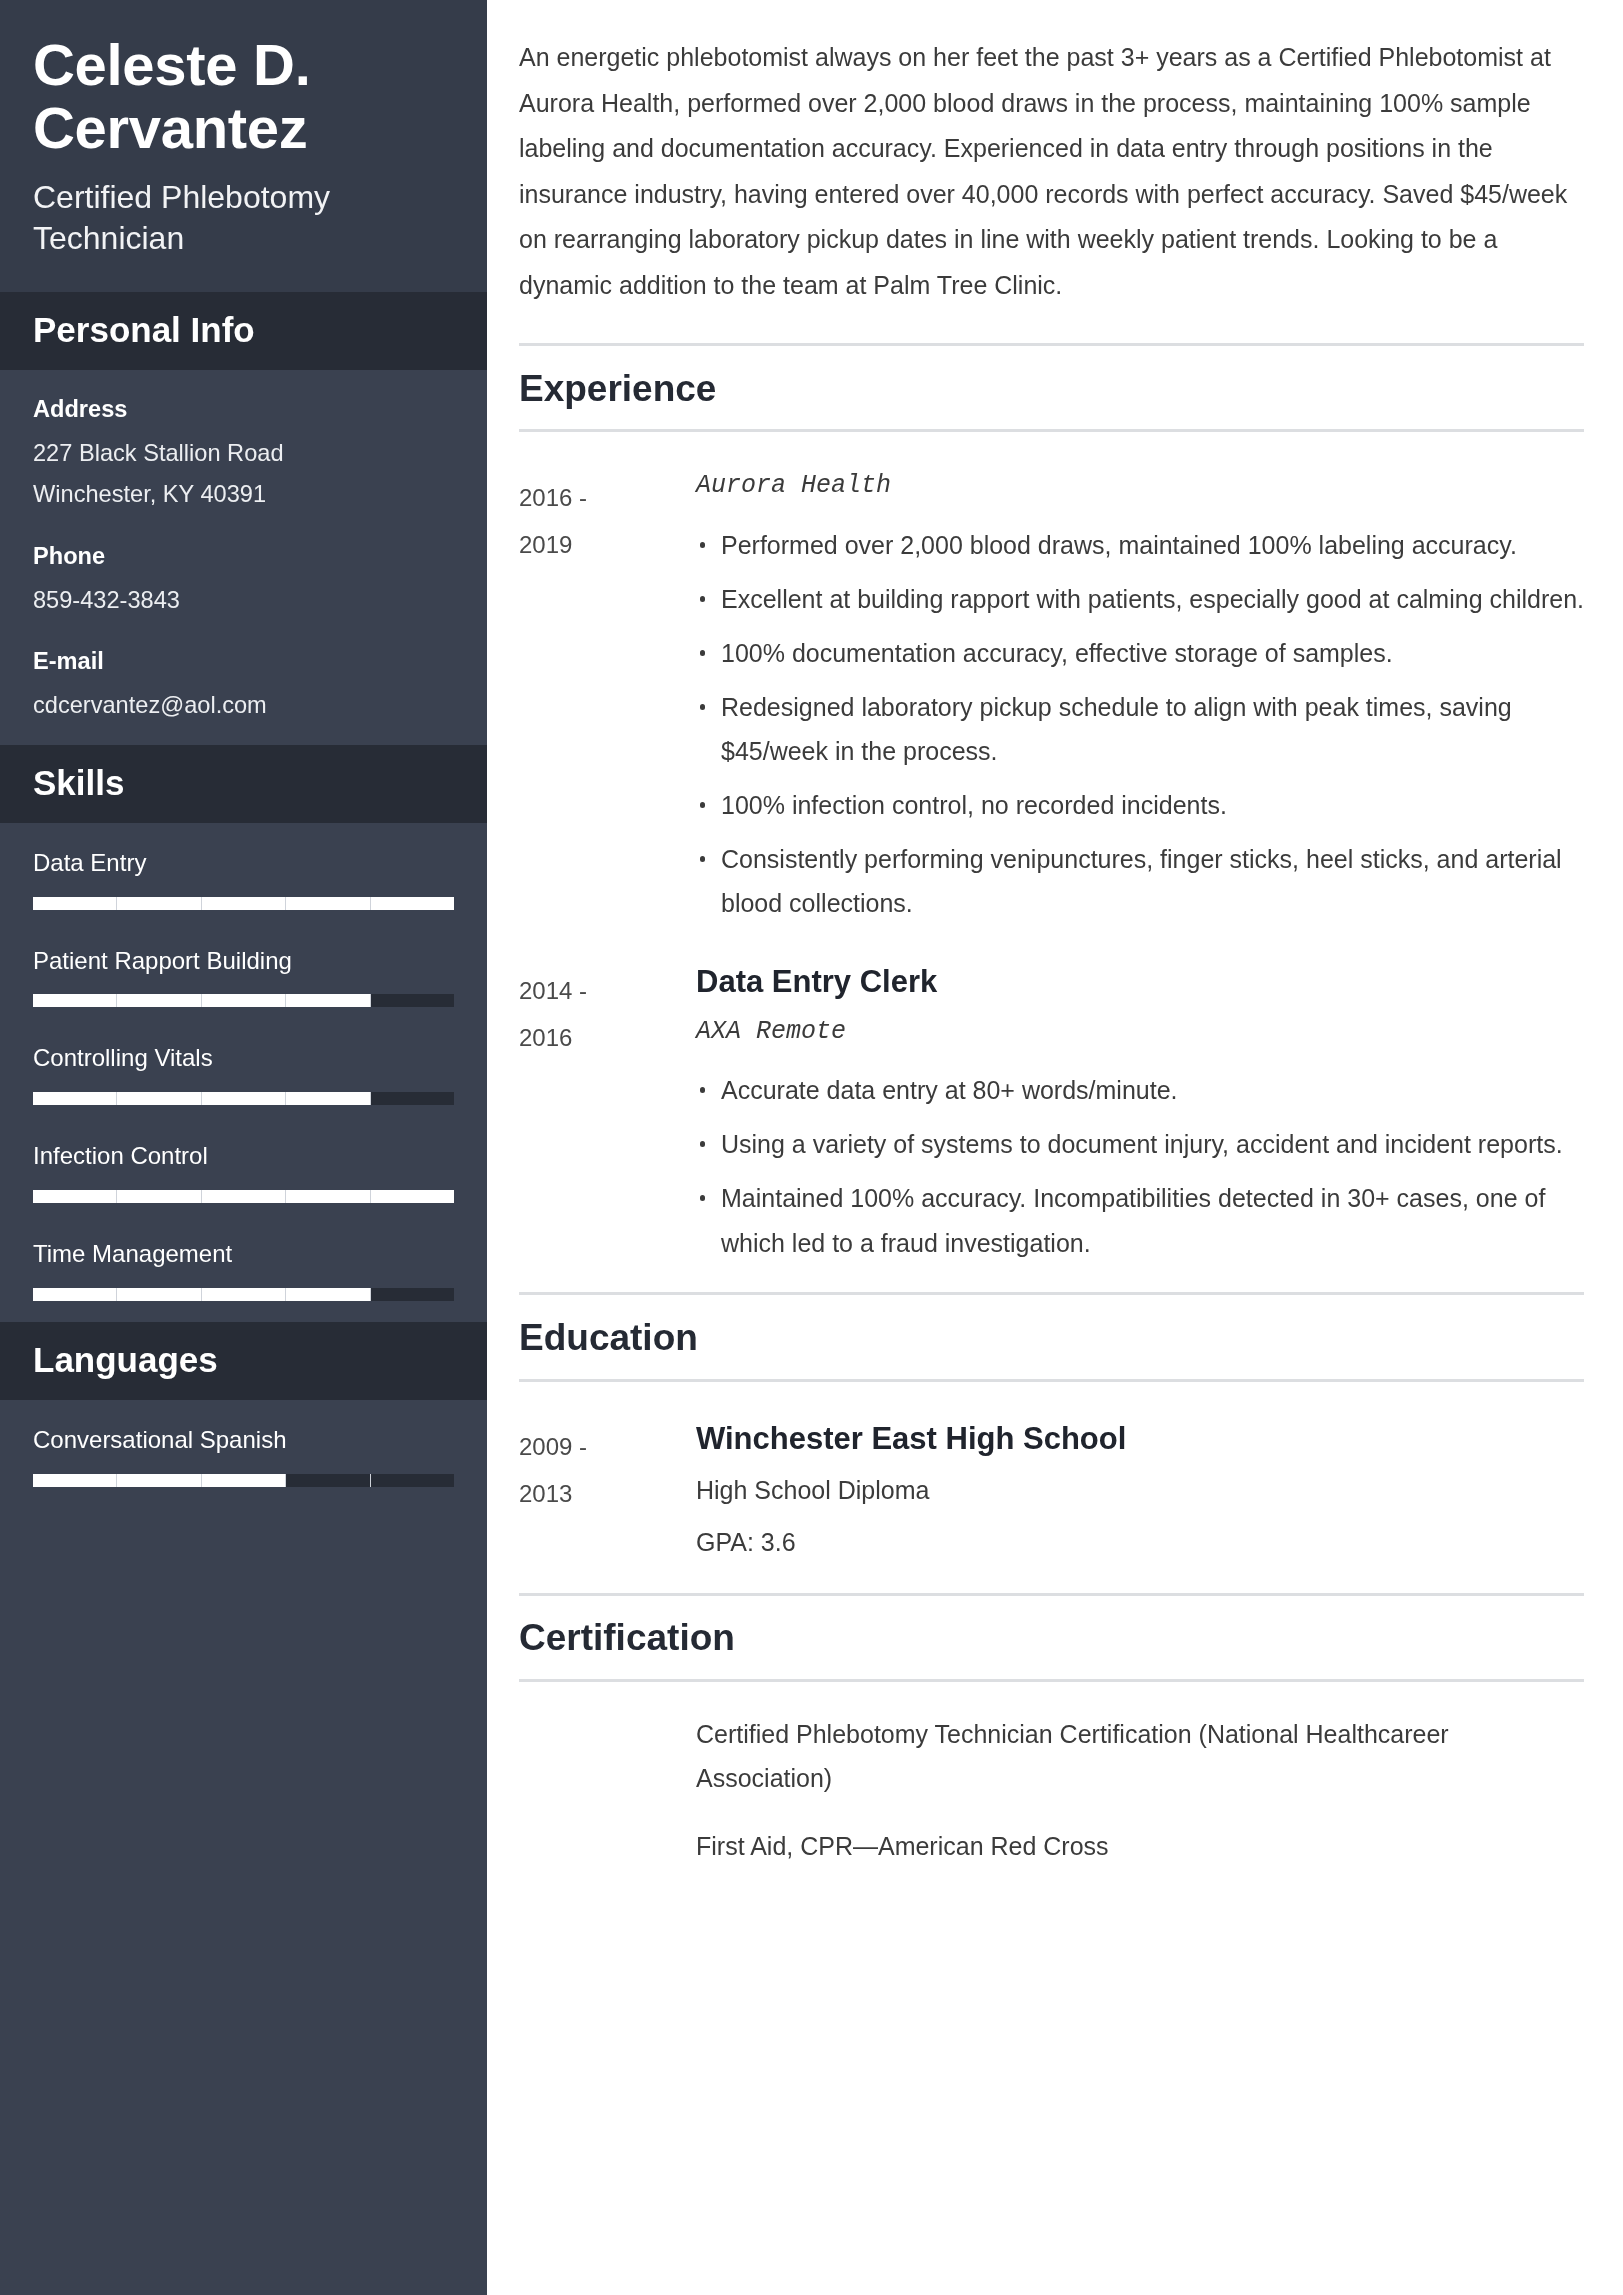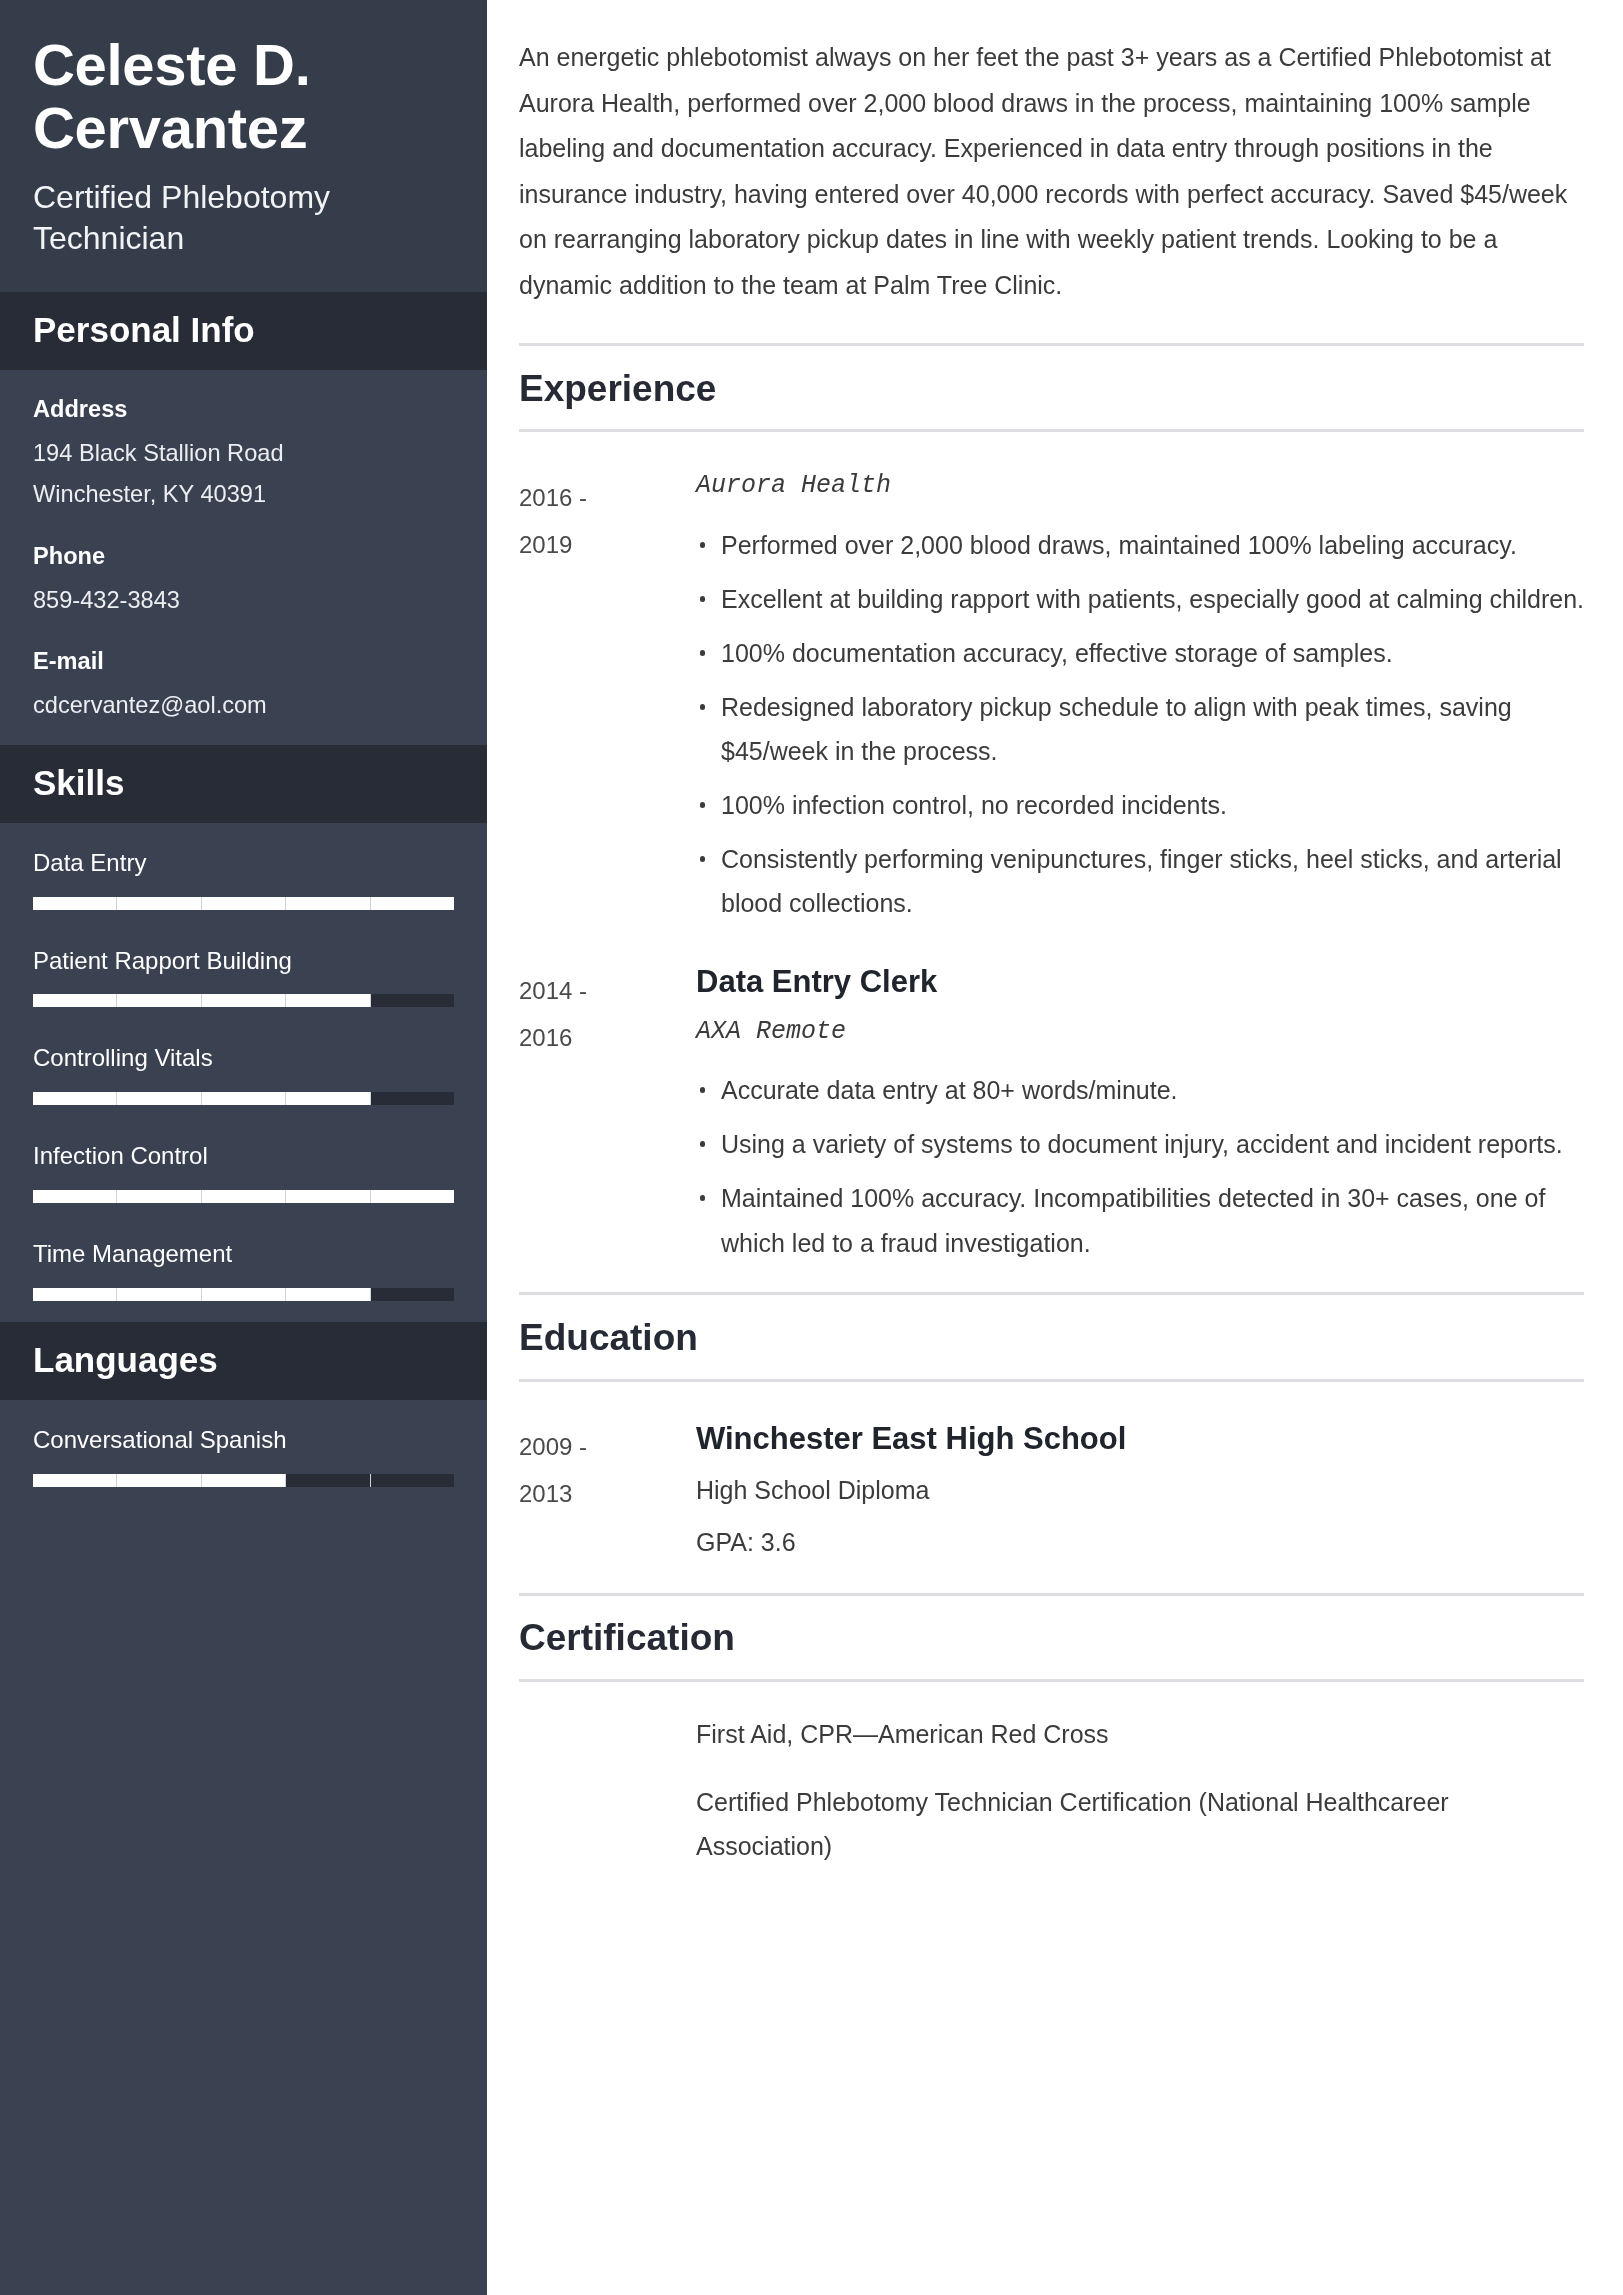--- a/index.html
+++ b/index.html
@@ -237,21 +237,21 @@
       <div class="job-title">Certified Phlebotomy Technician</div>
     </div>
 
     <div class="side-section-head">
       <h2>Personal Info</h2>
     </div>
     <div class="side-section-body">
 
       <div class="info-group">
         <div class="info-label">Address</div>
-        <div class="info-value">194 Black Stallion Road</div>
+        <div class="info-value">227 Black Stallion Road</div>
         <div class="info-value">Winchester, KY 40391</div>
       </div>
 
       <div class="info-group">
         <div class="info-label">Phone</div>
         <div class="info-value">859-432-3843</div>
       </div>
 
       <div class="info-group">
         <div class="info-label">E-mail</div>
@@ -426,21 +426,21 @@
         </div>
       </div>
     </section>
 
     <section class="section">
       <div class="divider"></div>
       <h2 class="section-title">Certification</h2>
       <div class="divider"></div>
 
       <div class="cert-list">
+        <div class="cert-item">Certified Phlebotomy Technician Certification (National Healthcareer Association)</div>
         <div class="cert-item">First Aid, CPR—American Red Cross</div>
-        <div class="cert-item">Certified Phlebotomy Technician Certification (National Healthcareer Association)</div>
       </div>
     </section>
 
   </main>
 
 </div>
 
 
 </body></html>

